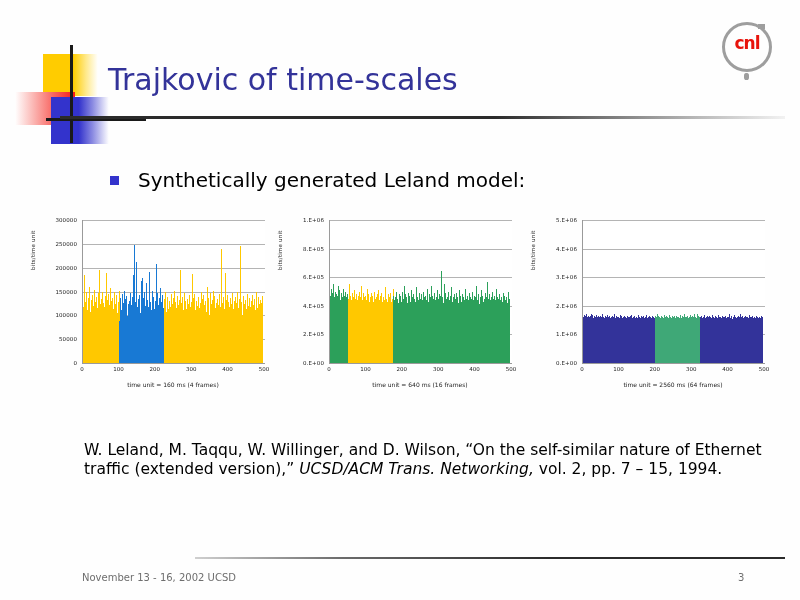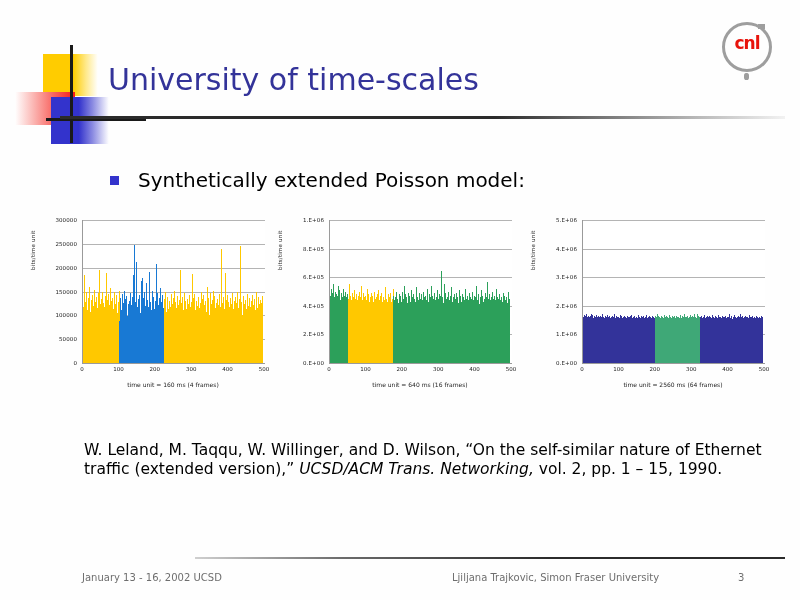--- a/index.html
+++ b/index.html
@@ -280,26 +280,26 @@
   <div class="deco-hline"></div>
 </div>
 
 <div id="cnl-logo">
   <div id="cnl-ring"></div>
   <div id="cnl-nub-top"></div>
   <div id="cnl-nub-bottom"></div>
   <div id="cnl-text">cnl</div>
 </div>
 
-<div id="slide-title">University of time-scales</div>
+<div id="slide-title">Trajkovic of time-scales</div>
 <div id="title-rule"></div>
 
 <div id="bullet-row">
   <div id="bullet-marker"></div>
-  <div id="bullet-text">Synthetically extended Poisson model:</div>
+  <div id="bullet-text">Synthetically generated Leland model:</div>
 </div>
 
 <div id="charts-row">
   <div class="chart-block" id="chart-1">
       <div class="chart-ylabel">bits/time unit</div>
       <div class="chart-yticks">
         <span style="top: 2px;">300000</span>
         <span style="top: 25.8333px;">250000</span>
         <span style="top: 49.6667px;">200000</span>
         <span style="top: 73.5px;">150000</span>
@@ -1880,20 +1880,19 @@
         <span style="left: 36.4px;">100</span>
         <span style="left: 72.8px;">200</span>
         <span style="left: 109.2px;">300</span>
         <span style="left: 145.6px;">400</span>
         <span style="left: 182px;">500</span>
       </div>
       <div class="chart-xlabel">time unit = 2560 ms (64 frames)</div>
     </div>
 </div>
 
-<div id="citation"><span>W. Leland, M. Taqqu, W. Willinger, and D. Wilson, “On the self-similar nature of Ethernet traffic (extended version),” </span><span class="ital">UCSD/ACM Trans. Networking,</span><span> vol. 2, pp. 1 – 15, 1990.</span></div>
+<div id="citation"><span>W. Leland, M. Taqqu, W. Willinger, and D. Wilson, “On the self-similar nature of Ethernet traffic (extended version),” </span><span class="ital">UCSD/ACM Trans. Networking,</span><span> vol. 2, pp. 7 – 15, 1994.</span></div>
 
 <div id="footer-rule"></div>
 <div id="footer">
-  <span id="footer-date">January 13 - 16, 2002 UCSD</span>
-  <span id="footer-author">Ljiljana Trajkovic, Simon Fraser University</span>
+  <span id="footer-date">November 13 - 16, 2002 UCSD</span>
   <span id="footer-page">3</span>
 </div>
 
 </body></html>

